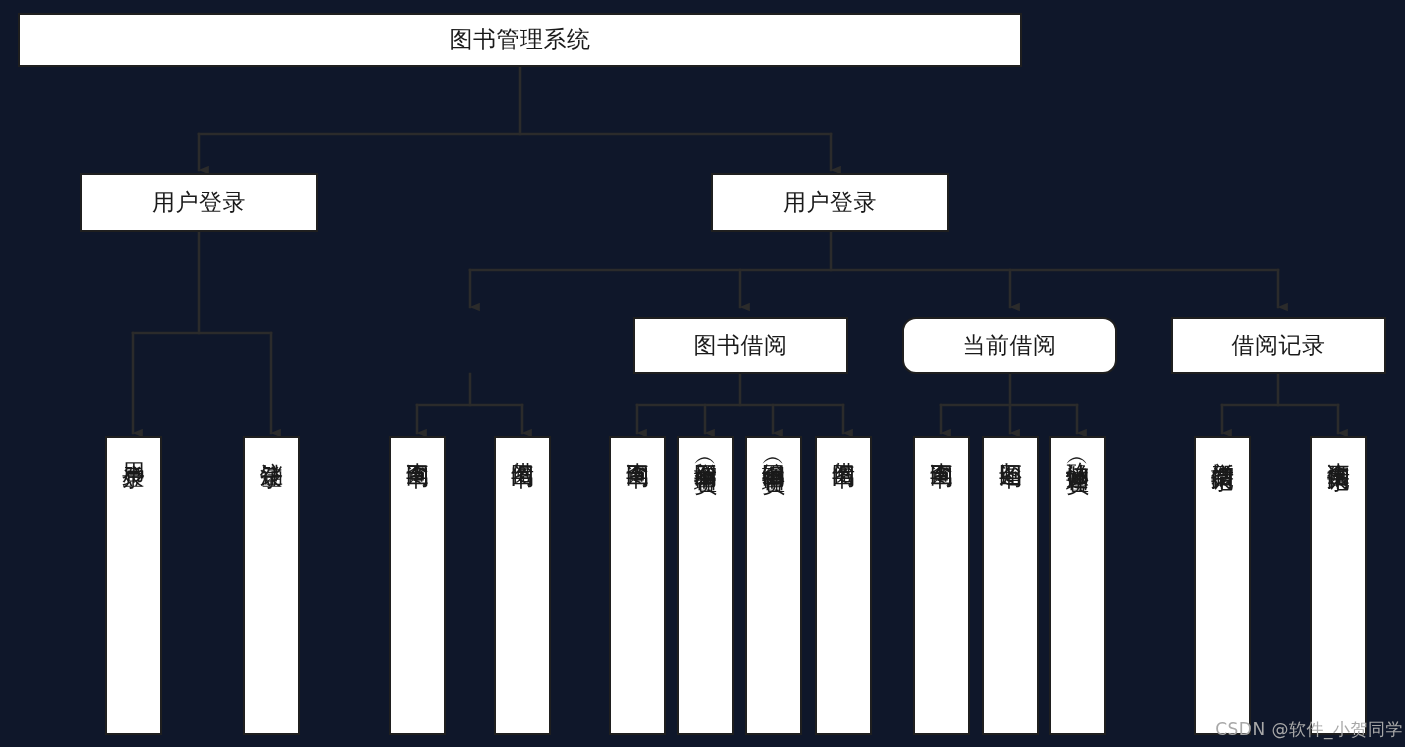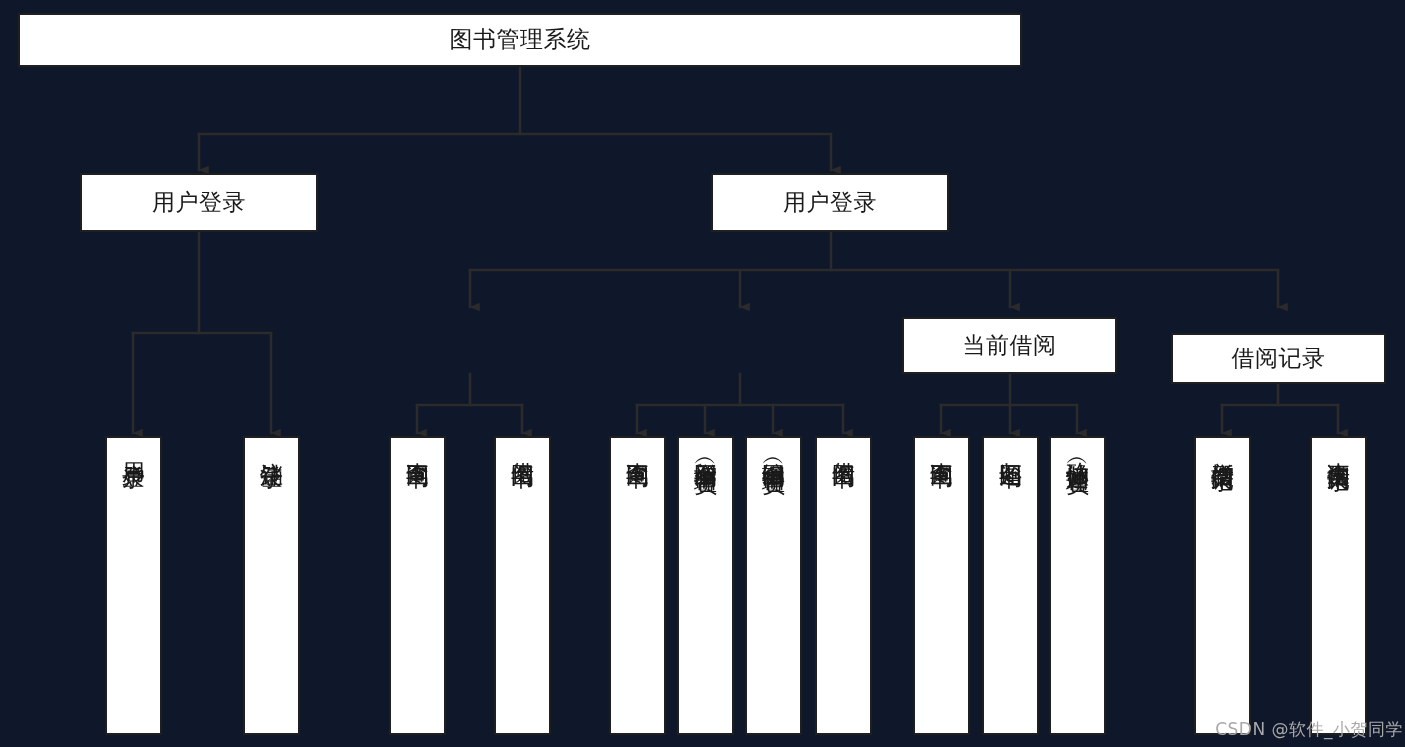--- a/index.html
+++ b/index.html
@@ -151,24 +151,27 @@
     <span class="node-label">图书管理系统</span>
   </div>
 
   <div class="node horiz" style="left:80px; top:173px; width:238px; height:59px;">
     <span class="node-label">用户登录</span>
   </div>
   <div class="node horiz" style="left:711px; top:173px; width:238px; height:59px;">
     <span class="node-label">用户登录</span>
   </div>
 
-  <div class="node horiz" style="left:902px; top:317px; width:215px; height:57px;">
+  <div class="node horiz" style="left:633px; top:317px; width:215px; height:57px;">
+    <span class="node-label">图书借阅</span>
+  </div>
+  <div class="node horiz" style="left:902px; top:317px; width:215px; height:57px;border-radius:14px;">
     <span class="node-label">当前借阅</span>
   </div>
-  <div class="node horiz" style="left:1171px; top:317px; width:215px; height:51px;margin-top:16px;">
+  <div class="node horiz" style="left:1171px; top:317px; width:215px; height:57px;">
     <span class="node-label">借阅记录</span>
   </div>
 
   <div class="node vert" style="left:105px; top:436px; width:57px; height:299px;">
     <span class="node-label">用户登录</span>
   </div>
   <div class="node vert" style="left:243px; top:436px; width:57px; height:299px;">
     <span class="node-label">注销登录</span>
   </div>
 

